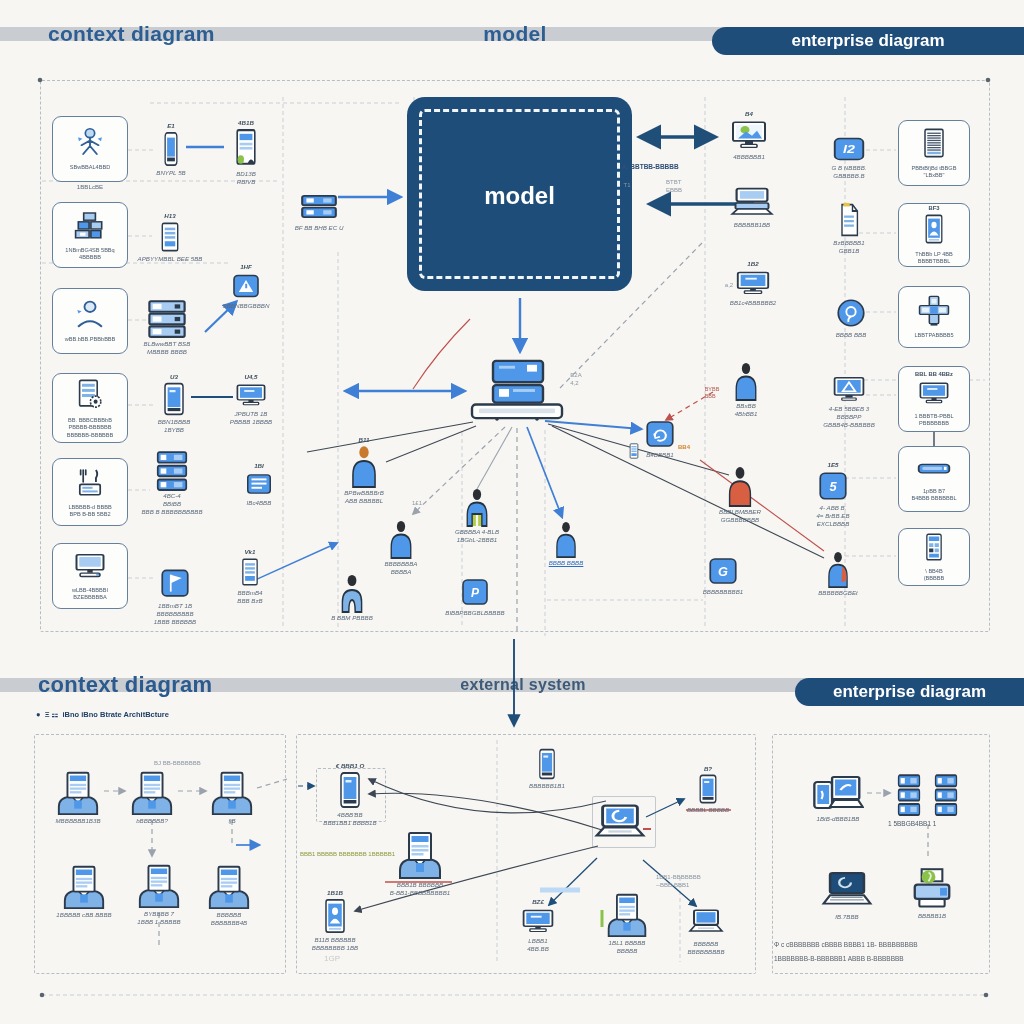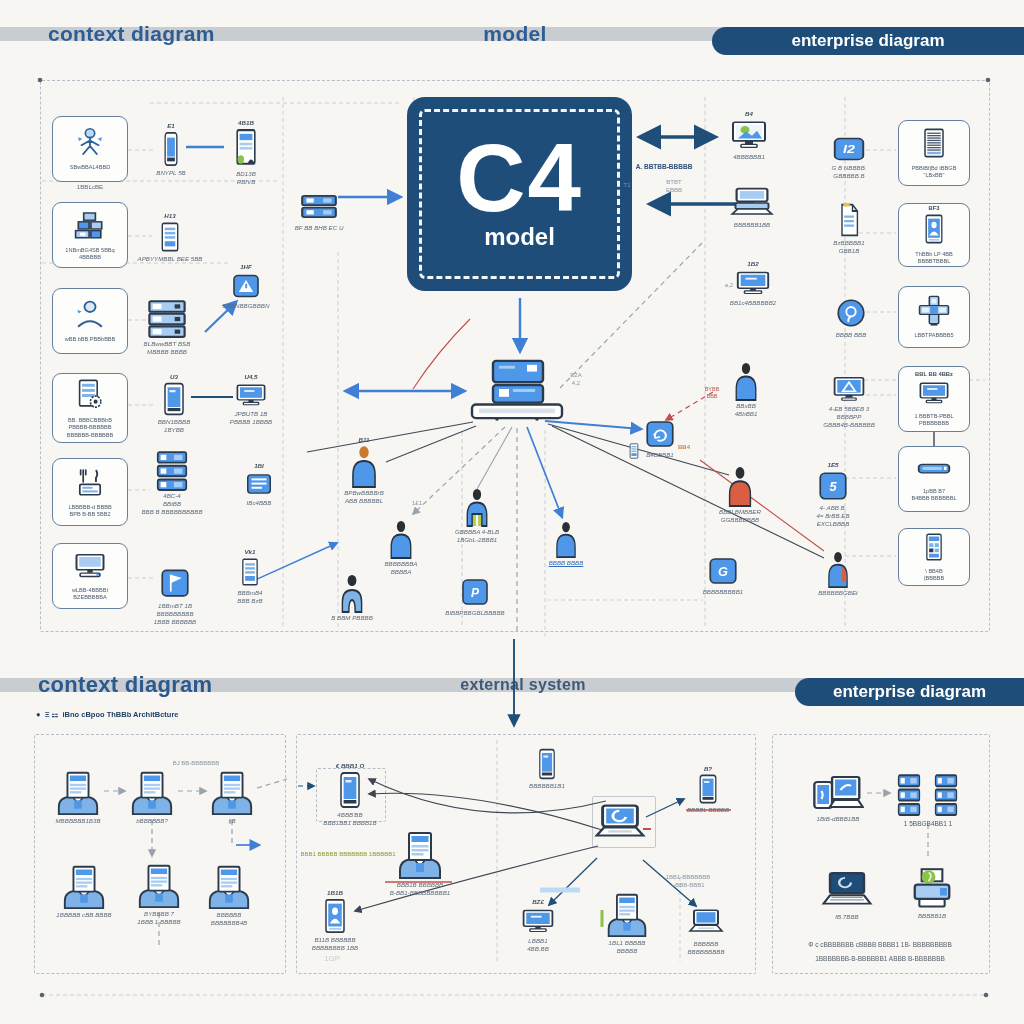--- a/index.html
+++ b/index.html
@@ -29,21 +29,21 @@
   .ntop{position:absolute;bottom:calc(100% + 1px);left:50%;transform:translateX(-50%);
         font-size:6.2px;font-weight:600;color:#3e4e60;white-space:pre;text-align:center;}
   .nlab{position:absolute;top:calc(100% + 1px);left:50%;transform:translateX(-50%);
         font-size:6.2px;color:#5c6b7d;text-align:center;white-space:pre-line;line-height:1.25;}
   .nlab.b{color:#2f6bbf;text-decoration:underline;}
   .frame{position:absolute;background:#fdfdfb;border:1.6px solid #64809c;border-radius:9px;z-index:4;
          display:flex;flex-direction:column;align-items:center;justify-content:center;gap:2px;padding:2px;box-sizing:border-box;}
   .flab{font-size:5.6px;color:#4c5d70;text-align:center;white-space:pre-line;line-height:1.3;}
   .ftop{font-size:5.8px;color:#3e4e60;font-weight:600;}
   .fsub{position:absolute;top:calc(100% + 2px);left:50%;transform:translateX(-50%);font-size:6.2px;color:#5c6b7d;white-space:pre;}
-  .txt{position:absolute;z-index:5;white-space:pre-line;text-align:center;transform:translateX(-50%);line-height:1.25;}
+  .txt{position:absolute;z-index:5;white-space:pre-line;transform:translateX(-50%);line-height:1.25;}
   .txt.f{font-size:6px;color:#8a96a2;}
   .txt.f2{font-size:8px;color:#c6c9cb;}
   .txt.n{font-size:6.5px;color:#2e4f78;font-weight:600;}
   .txt.o{font-size:6px;color:#d0862a;font-weight:bold;}
   .txt.r{font-size:5.5px;color:#b2554a;}
   .txt.gr{font-size:6px;color:#8a9b3a;}
   .txt.d2{font-size:6.5px;color:#55606c;}
   .txt.lb{font-size:6.5px;color:#4a5a6b;}
 </style>
 </head>
@@ -60,25 +60,24 @@
   </div>
 
   <div class="band band2" style="top:678px">
     <span class="bt" style="left:38px;font-size:22px;color:#2a5a8e">context diagram</span>
     <span class="bt ctr" style="left:523px;top:50%">external system</span>
   </div>
   <div class="pill" style="top:678px;height:28px;width:229px">
     <span>enterprise diagram</span>
   </div>
 
-  <div class="note">●  Ξ ⚏  iBno cBpoo ThBBb ArchitBcture</div>
+  <div class="note">●  Ξ ⚏  iBno iBno Btrate ArchitBcture</div>
 
   <div class="c4box">
     <div class="c4inner">
-      <div class="c4title">C4</div>
       <div class="c4sub">model</div>
     </div>
   </div>
 
   <svg id="grid" class="layer" width="1024" height="1024">
       <line x1="338" y1="252" x2="338" y2="628" stroke="#c9ced5" stroke-width="1" stroke-dasharray="4,3"></line>
       <line x1="462" y1="432" x2="462" y2="628" stroke="#c9ced5" stroke-width="1" stroke-dasharray="4,3"></line>
       <line x1="545" y1="430" x2="545" y2="636" stroke="#c9ced5" stroke-width="1" stroke-dasharray="4,3"></line>
       <line x1="705" y1="97" x2="705" y2="628" stroke="#c9ced5" stroke-width="1" stroke-dasharray="4,3"></line>
       <line x1="845" y1="97" x2="845" y2="628" stroke="#c9ced5" stroke-width="1" stroke-dasharray="4,3"></line>

